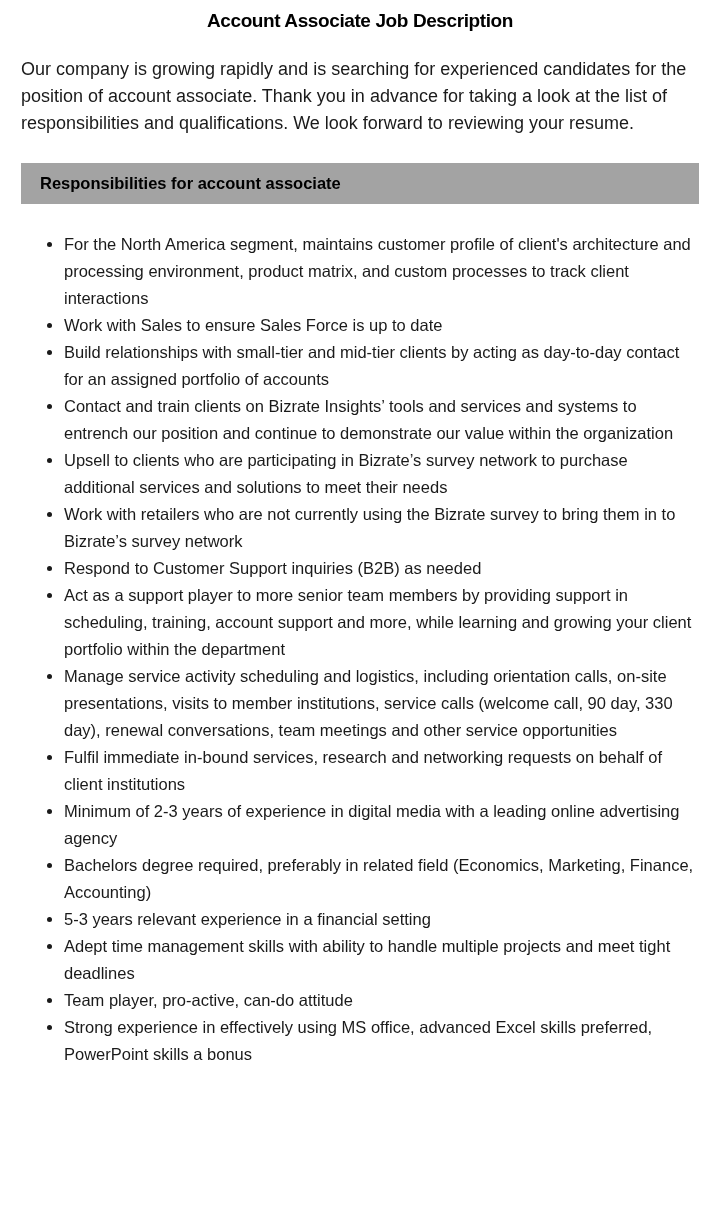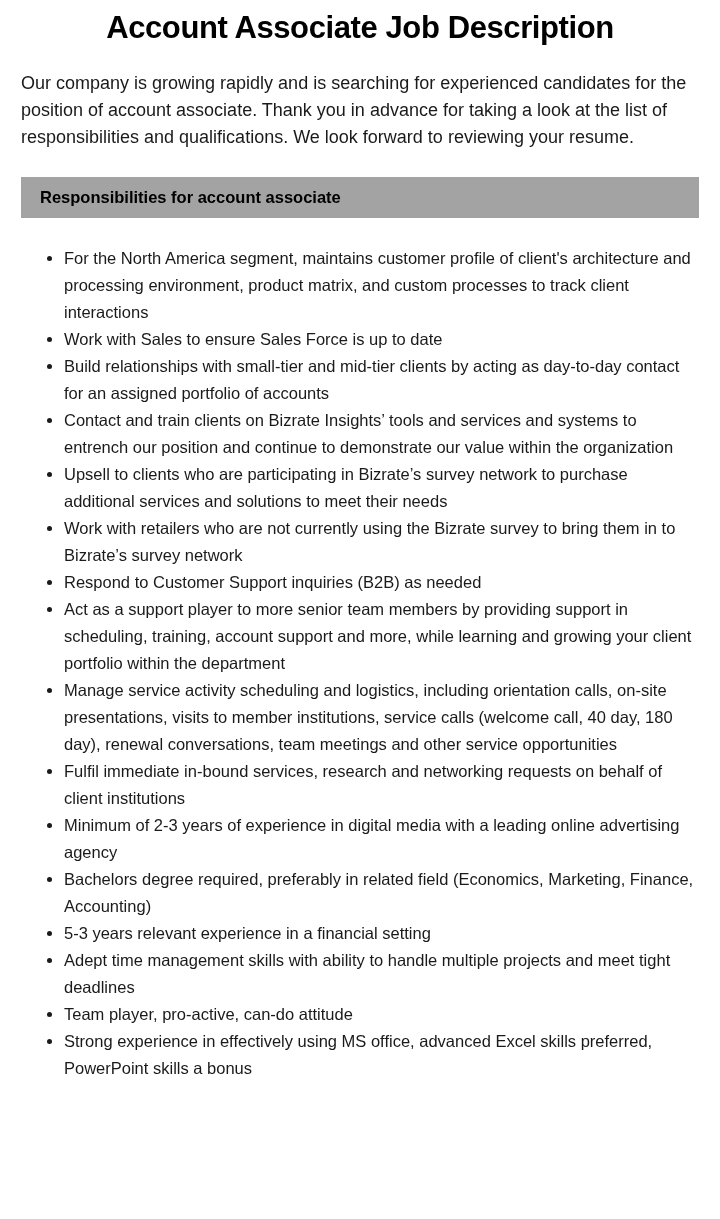--- a/index.html
+++ b/index.html
@@ -9,21 +9,21 @@
     min-height: 1219px;
     margin: 0 auto;
     font-family: "Liberation Sans", "DejaVu Sans", sans-serif;
     color: #111111;
     -webkit-font-smoothing: antialiased;
   }
   .page {
     padding: 6px 21px 20px 21px;
   }
   h1.doc-title {
-    font-size: 31px;
+    font-size: 19px;
     font-weight: 700;
     text-align: center;
     letter-spacing: -0.4px;
     padding-top: 4px;
     margin-bottom: 24px;
     color: #000000;
   }
   p.intro {
     font-size: 18px;
     line-height: 27px;
@@ -62,21 +62,21 @@
     <div class="section-header">Responsibilities for account associate</div>
     <ul class="bullet-list">
         <li>For the North America segment, maintains customer profile of client's architecture and processing environment, product matrix, and custom processes to track client interactions</li>
         <li>Work with Sales to ensure Sales Force is up to date</li>
         <li>Build relationships with small-tier and mid-tier clients by acting as day-to-day contact for an assigned portfolio of accounts</li>
         <li>Contact and train clients on Bizrate Insights’ tools and services and systems to entrench our position and continue to demonstrate our value within the organization</li>
         <li>Upsell to clients who are participating in Bizrate’s survey network to purchase additional services and solutions to meet their needs</li>
         <li>Work with retailers who are not currently using the Bizrate survey to bring them in to Bizrate’s survey network</li>
         <li>Respond to Customer Support inquiries (B2B) as needed</li>
         <li>Act as a support player to more senior team members by providing support in scheduling, training, account support and more, while learning and growing your client portfolio within the department</li>
-        <li>Manage service activity scheduling and logistics, including orientation calls, on-site presentations, visits to member institutions, service calls (welcome call, 40 day, 180 day), renewal conversations, team meetings and other service opportunities</li>
+        <li>Manage service activity scheduling and logistics, including orientation calls, on-site presentations, visits to member institutions, service calls (welcome call, 90 day, 330 day), renewal conversations, team meetings and other service opportunities</li>
         <li>Fulfil immediate in-bound services, research and networking requests on behalf of client institutions</li>
       </ul>
   </section>
 
   <section>
     <ul class="bullet-list">
         <li>Minimum of 2-3 years of experience in digital media with a leading online advertising agency</li>
         <li>Bachelors degree required, preferably in related field (Economics, Marketing, Finance, Accounting)</li>
         <li>5-3 years relevant experience in a financial setting</li>
         <li>Adept time management skills with ability to handle multiple projects and meet tight deadlines</li>

